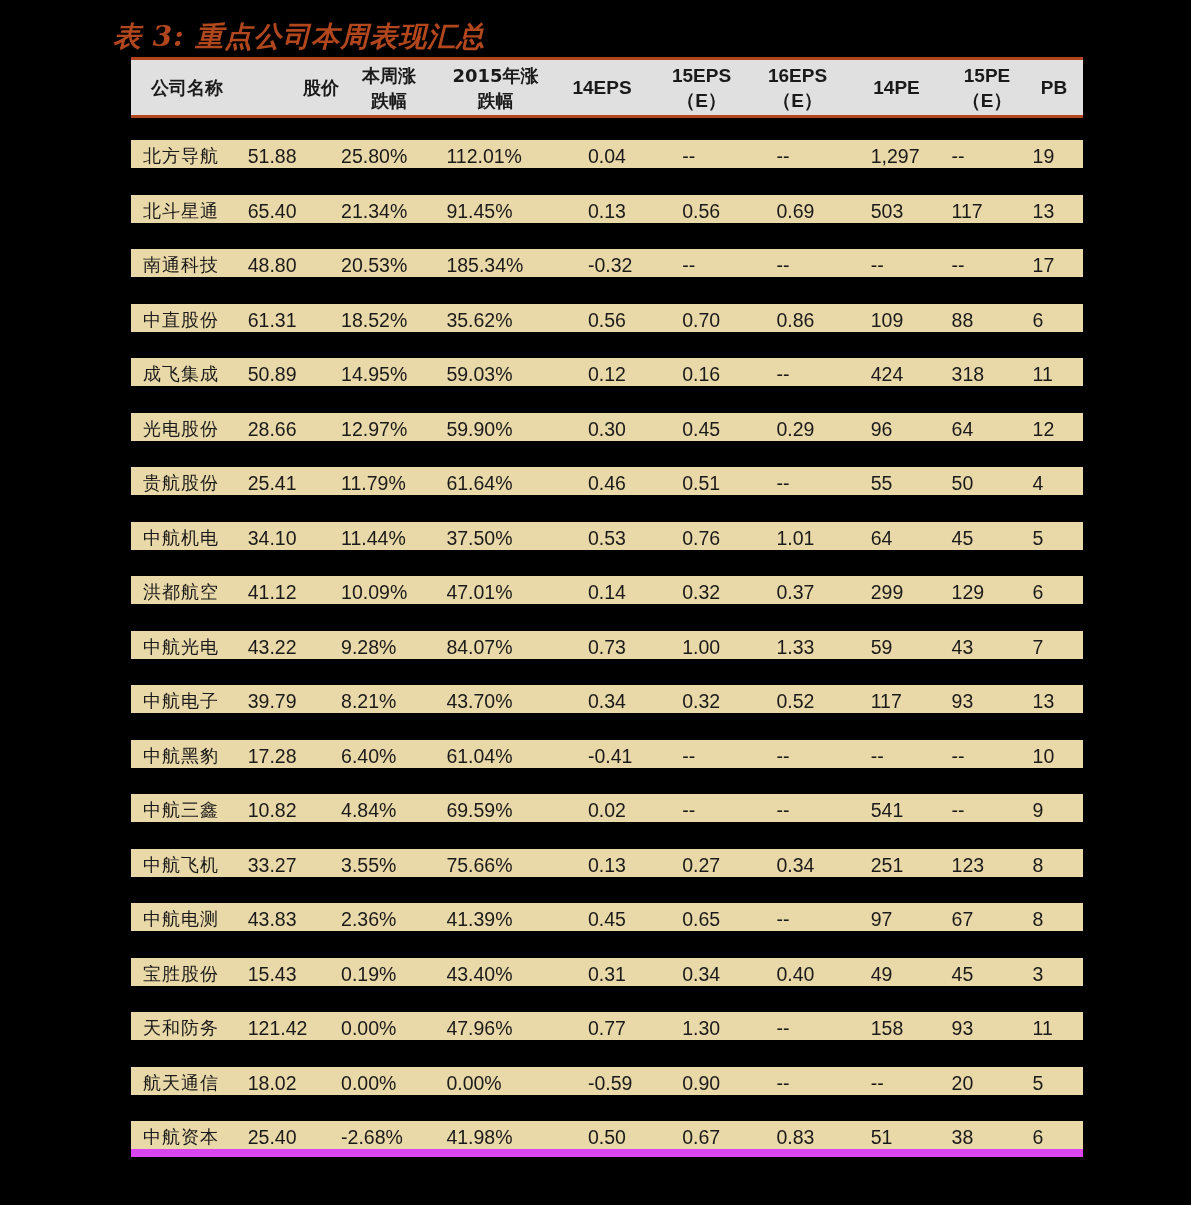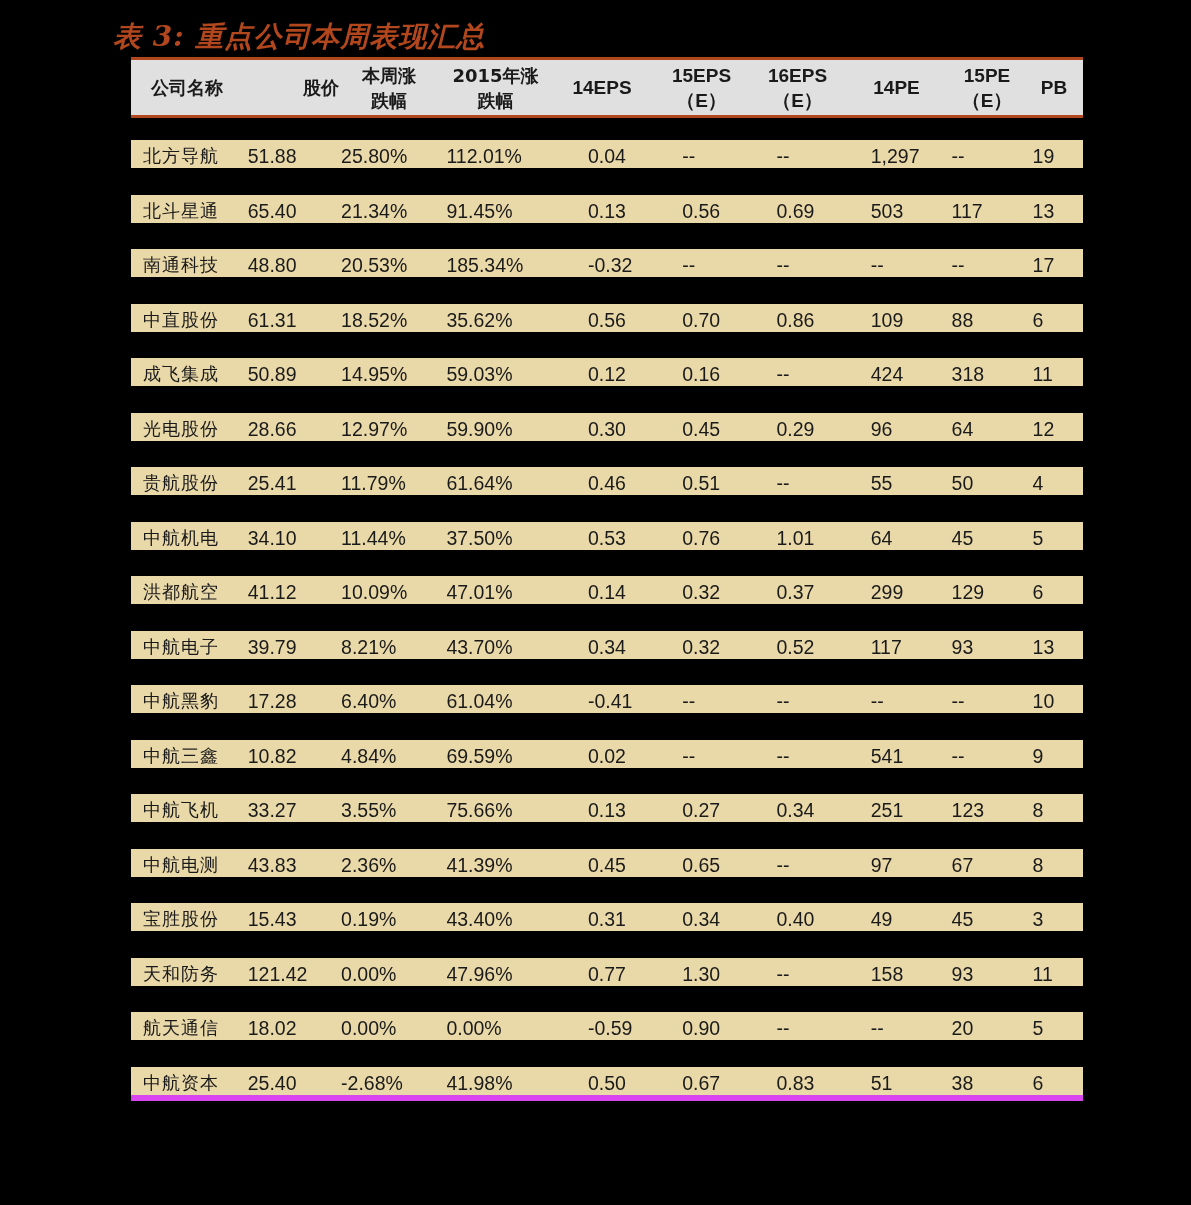--- a/index.html
+++ b/index.html
@@ -54,21 +54,21 @@
       margin-top: 22px;
     }
     .row {
       height: 28px;
       background: #ead9a8;
       display: flex;
       align-items: flex-end;
       margin-bottom: 26.5px;
     }
     .row.last {
-      border-bottom: 6px solid #d946ef;
+      border-bottom: 8px solid #d946ef;
     }
     .cell {
       box-sizing: border-box;
       font-size: 19.5px;
       color: #1a1a1a;
       white-space: nowrap;
     }
     .cell.name {
       font-family: "DejaVu Serif", serif;
       font-size: 18px;
@@ -224,20 +224,32 @@
         <div class="cell c2">10.09%</div>
         <div class="cell c3">47.01%</div>
         <div class="cell c4">0.14</div>
         <div class="cell c5">0.32</div>
         <div class="cell c6">0.37</div>
         <div class="cell c7">299</div>
         <div class="cell c8">129</div>
         <div class="cell c9">6</div>
       </div>
       <div class="row">
+        <div class="cell c0 name">中航光电</div>
+        <div class="cell c1">43.22</div>
+        <div class="cell c2">9.28%</div>
+        <div class="cell c3">84.07%</div>
+        <div class="cell c4">0.73</div>
+        <div class="cell c5">1.00</div>
+        <div class="cell c6">1.33</div>
+        <div class="cell c7">59</div>
+        <div class="cell c8">43</div>
+        <div class="cell c9">7</div>
+      </div>
+      <div class="row">
         <div class="cell c0 name">中航电子</div>
         <div class="cell c1">39.79</div>
         <div class="cell c2">8.21%</div>
         <div class="cell c3">43.70%</div>
         <div class="cell c4">0.34</div>
         <div class="cell c5">0.32</div>
         <div class="cell c6">0.52</div>
         <div class="cell c7">117</div>
         <div class="cell c8">93</div>
         <div class="cell c9">13</div>

